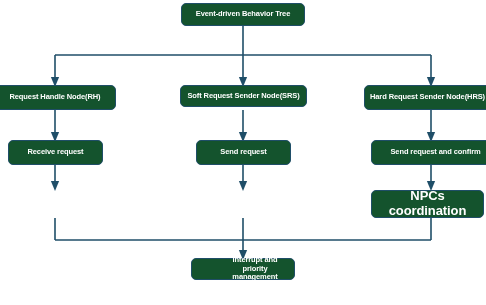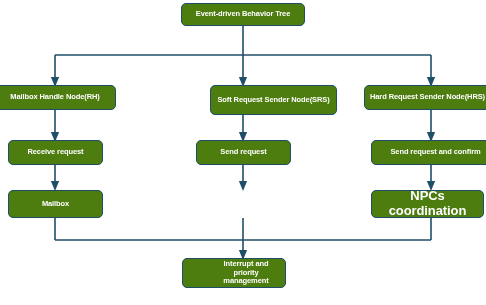--- a/index.html
+++ b/index.html
@@ -18,21 +18,21 @@
   #svg-connectors {
     position: absolute;
     left: 0;
     top: 0;
     width: 486px;
     height: 305px;
   }
   .node {
     position: absolute;
     box-sizing: border-box;
-    background: #4d7c0f;
+    background: #14532d;
     border: 1px solid #1f4e68;
     border-radius: 5px;
     color: #ffffff;
     font-weight: bold;
     display: flex;
     align-items: center;
     justify-content: center;
     text-align: center;
     line-height: 1.15;
     letter-spacing: -0.1px;
@@ -81,50 +81,47 @@
 
       <path d="M243,240 L243,255" marker-end="url(#arrow)"></path>
     </g>
   </svg>
 
   <div class="node" style="left:181px; top:3px; width:124px; height:23px; font-size:7.5px;">
     <span class="node-label">Event-driven Behavior Tree</span>
   </div>
 
   <div class="node" style="left:-6px; top:85px; width:122px; height:25px; font-size:7.5px;">
-    <span class="node-label">Mailbox Handle Node(RH)</span>
+    <span class="node-label">Request Handle Node(RH)</span>
   </div>
 
-  <div class="node" style="left:180px; top:85px; width:127px; height:30px; font-size:7.5px;margin-left:30px;">
+  <div class="node" style="left:180px; top:85px; width:127px; height:22px; font-size:7.5px;">
     <span class="node-label">Soft Request Sender Node(SRS)</span>
   </div>
 
   <div class="node" style="left:364px; top:85px; width:127px; height:25px; font-size:7.5px;">
     <span class="node-label">Hard Request Sender Node(HRS)</span>
   </div>
 
   <div class="node" style="left:196px; top:140px; width:95px; height:25px; font-size:7.5px;">
     <span class="node-label">Send request</span>
   </div>
 
   <div class="node" style="left:8px; top:140px; width:95px; height:25px; font-size:7.5px;">
     <span class="node-label">Receive request</span>
   </div>
 
   <div class="node" style="left:371px; top:140px; width:129px; height:25px; font-size:7.5px;">
     <span class="node-label">Send request and confirm</span>
   </div>
 
-  <div class="node" style="left:8px; top:190px; width:95px; height:28px; font-size:7.5px;">
-    <span class="node-label">Mailbox</span>
-  </div>
 
 
   <div class="node" style="left:371px; top:190px; width:113px; height:28px; font-size:13px;">
     <span class="node-label">NPCs coordination</span>
   </div>
 
-  <div class="node" style="left:182px; top:258px; width:104px; height:30px; font-size:7.5px;padding-left:24px;">
+  <div class="node" style="left:191px; top:258px; width:104px; height:22px; font-size:7.5px;padding-left:24px;">
     <span class="node-label">Interrupt and
 priority management</span>
   </div>
 
 </div>
 
 </body></html>

